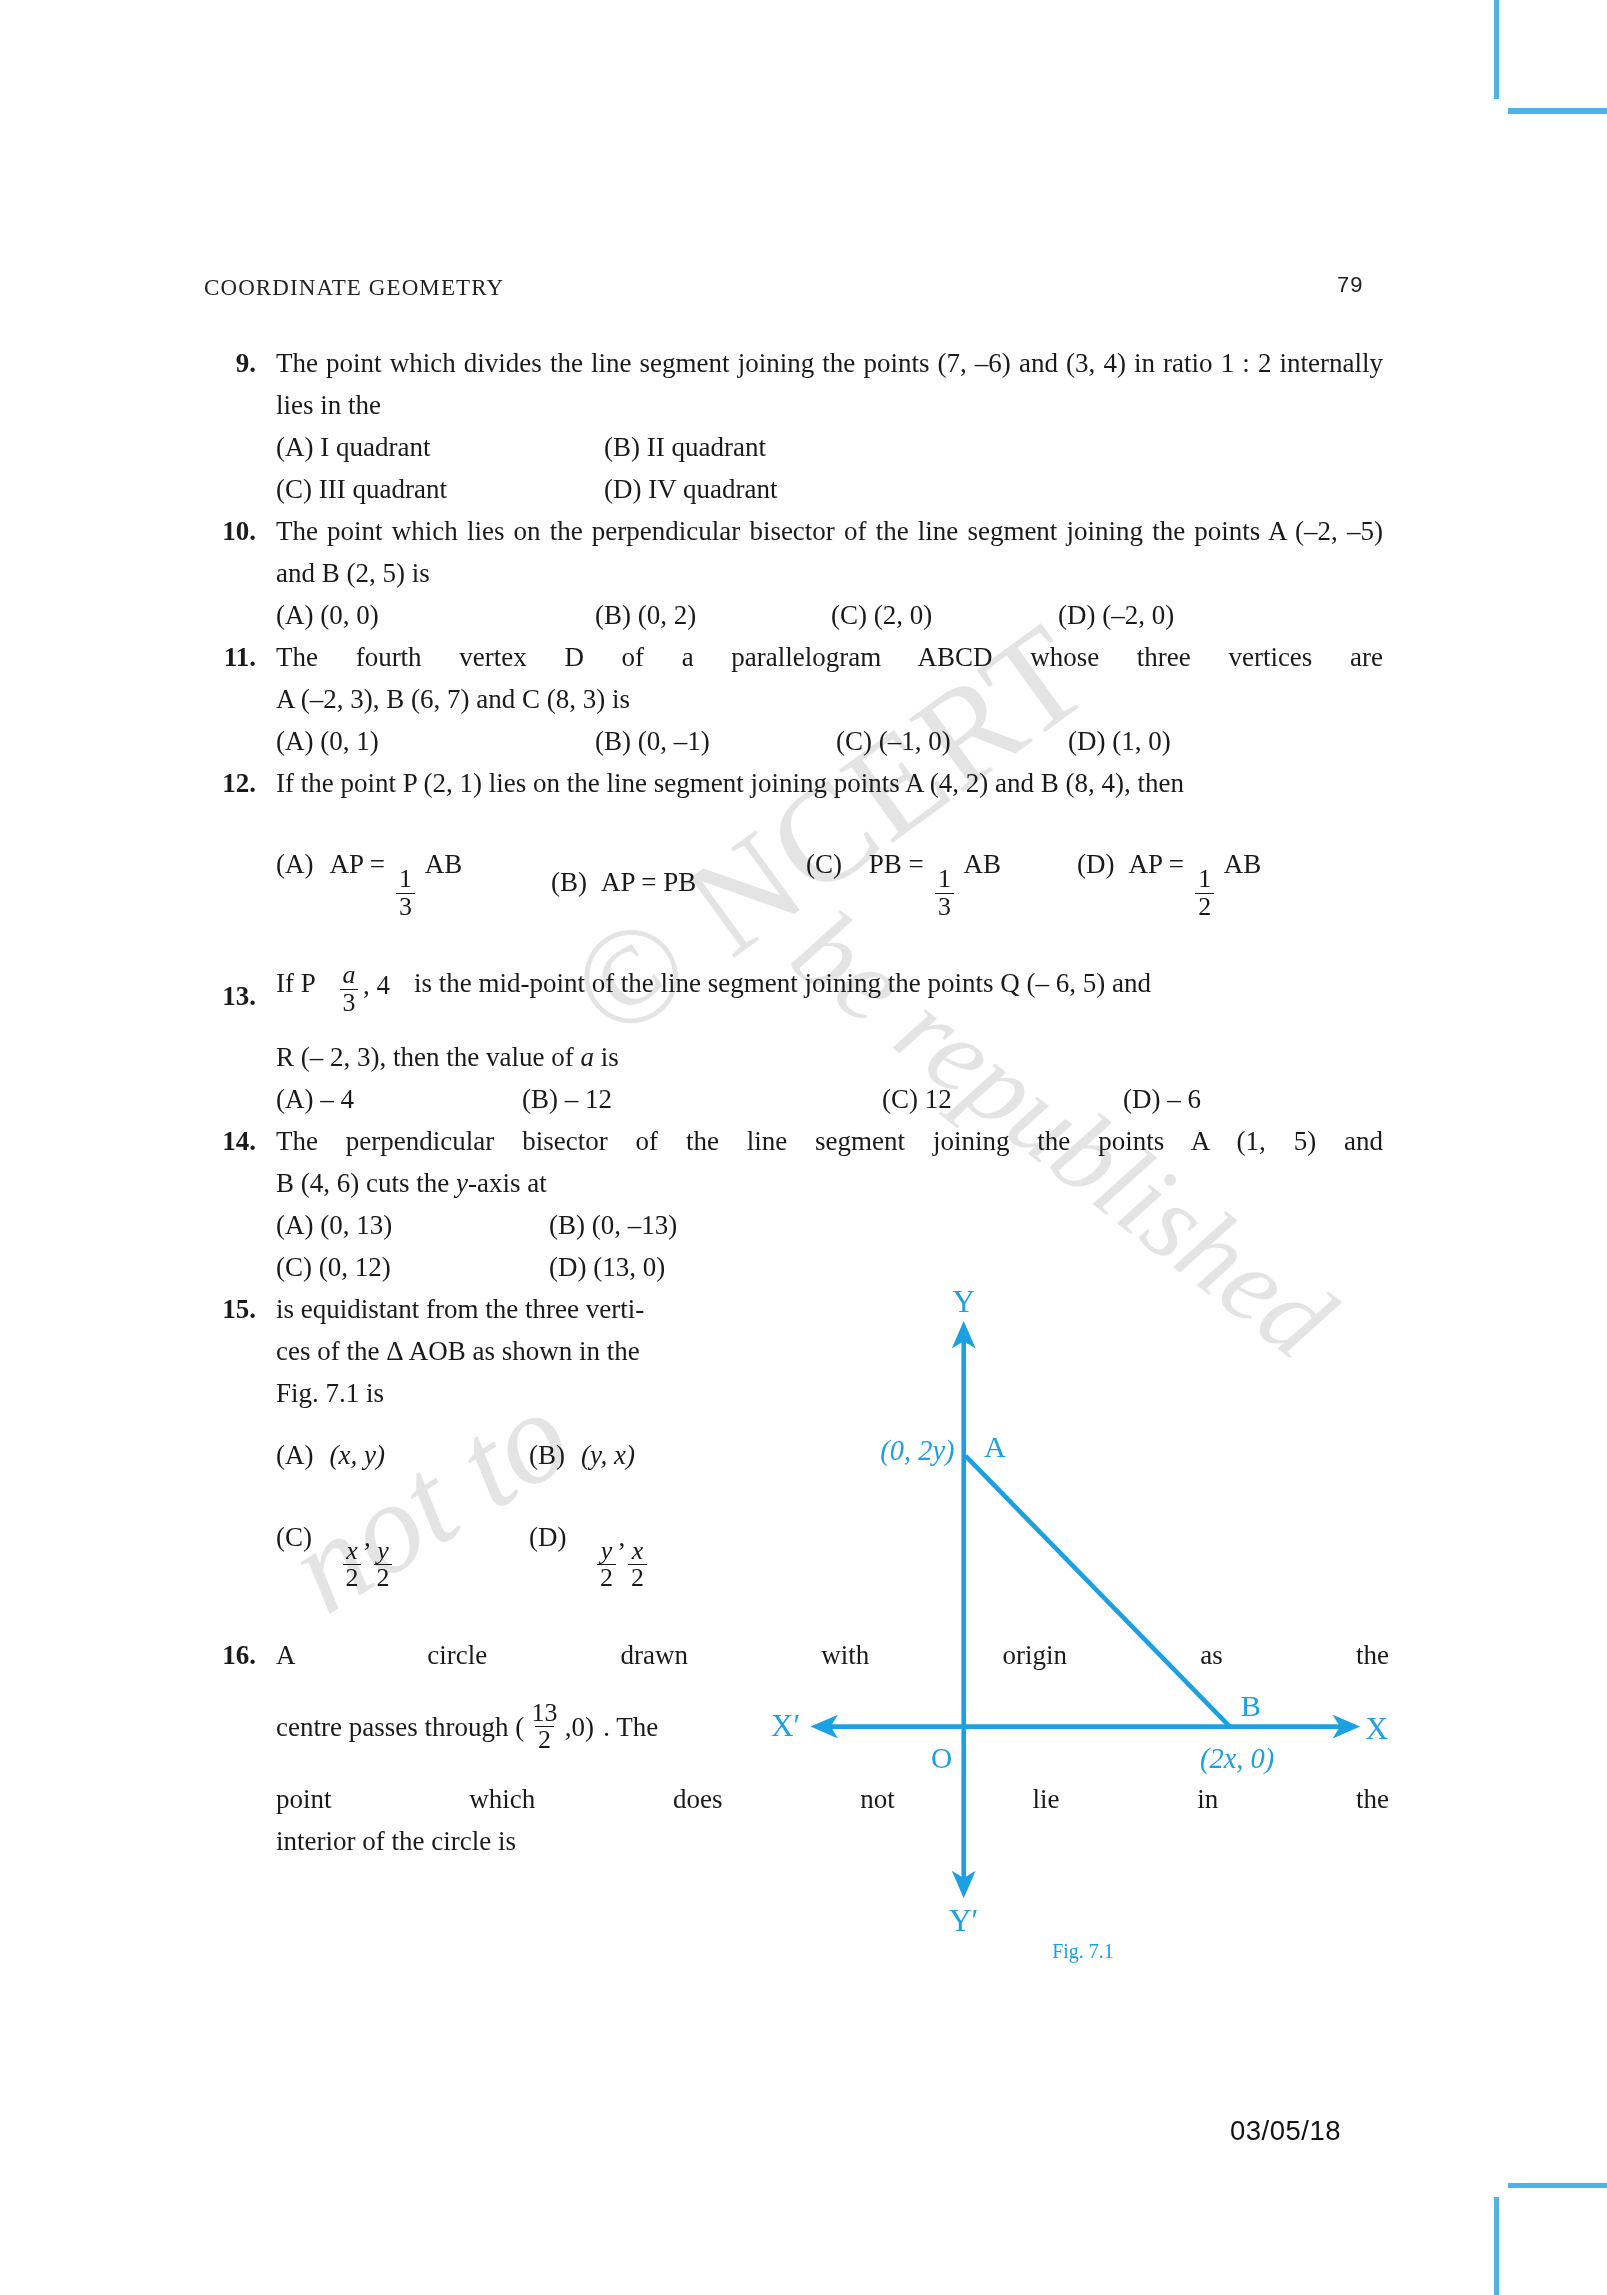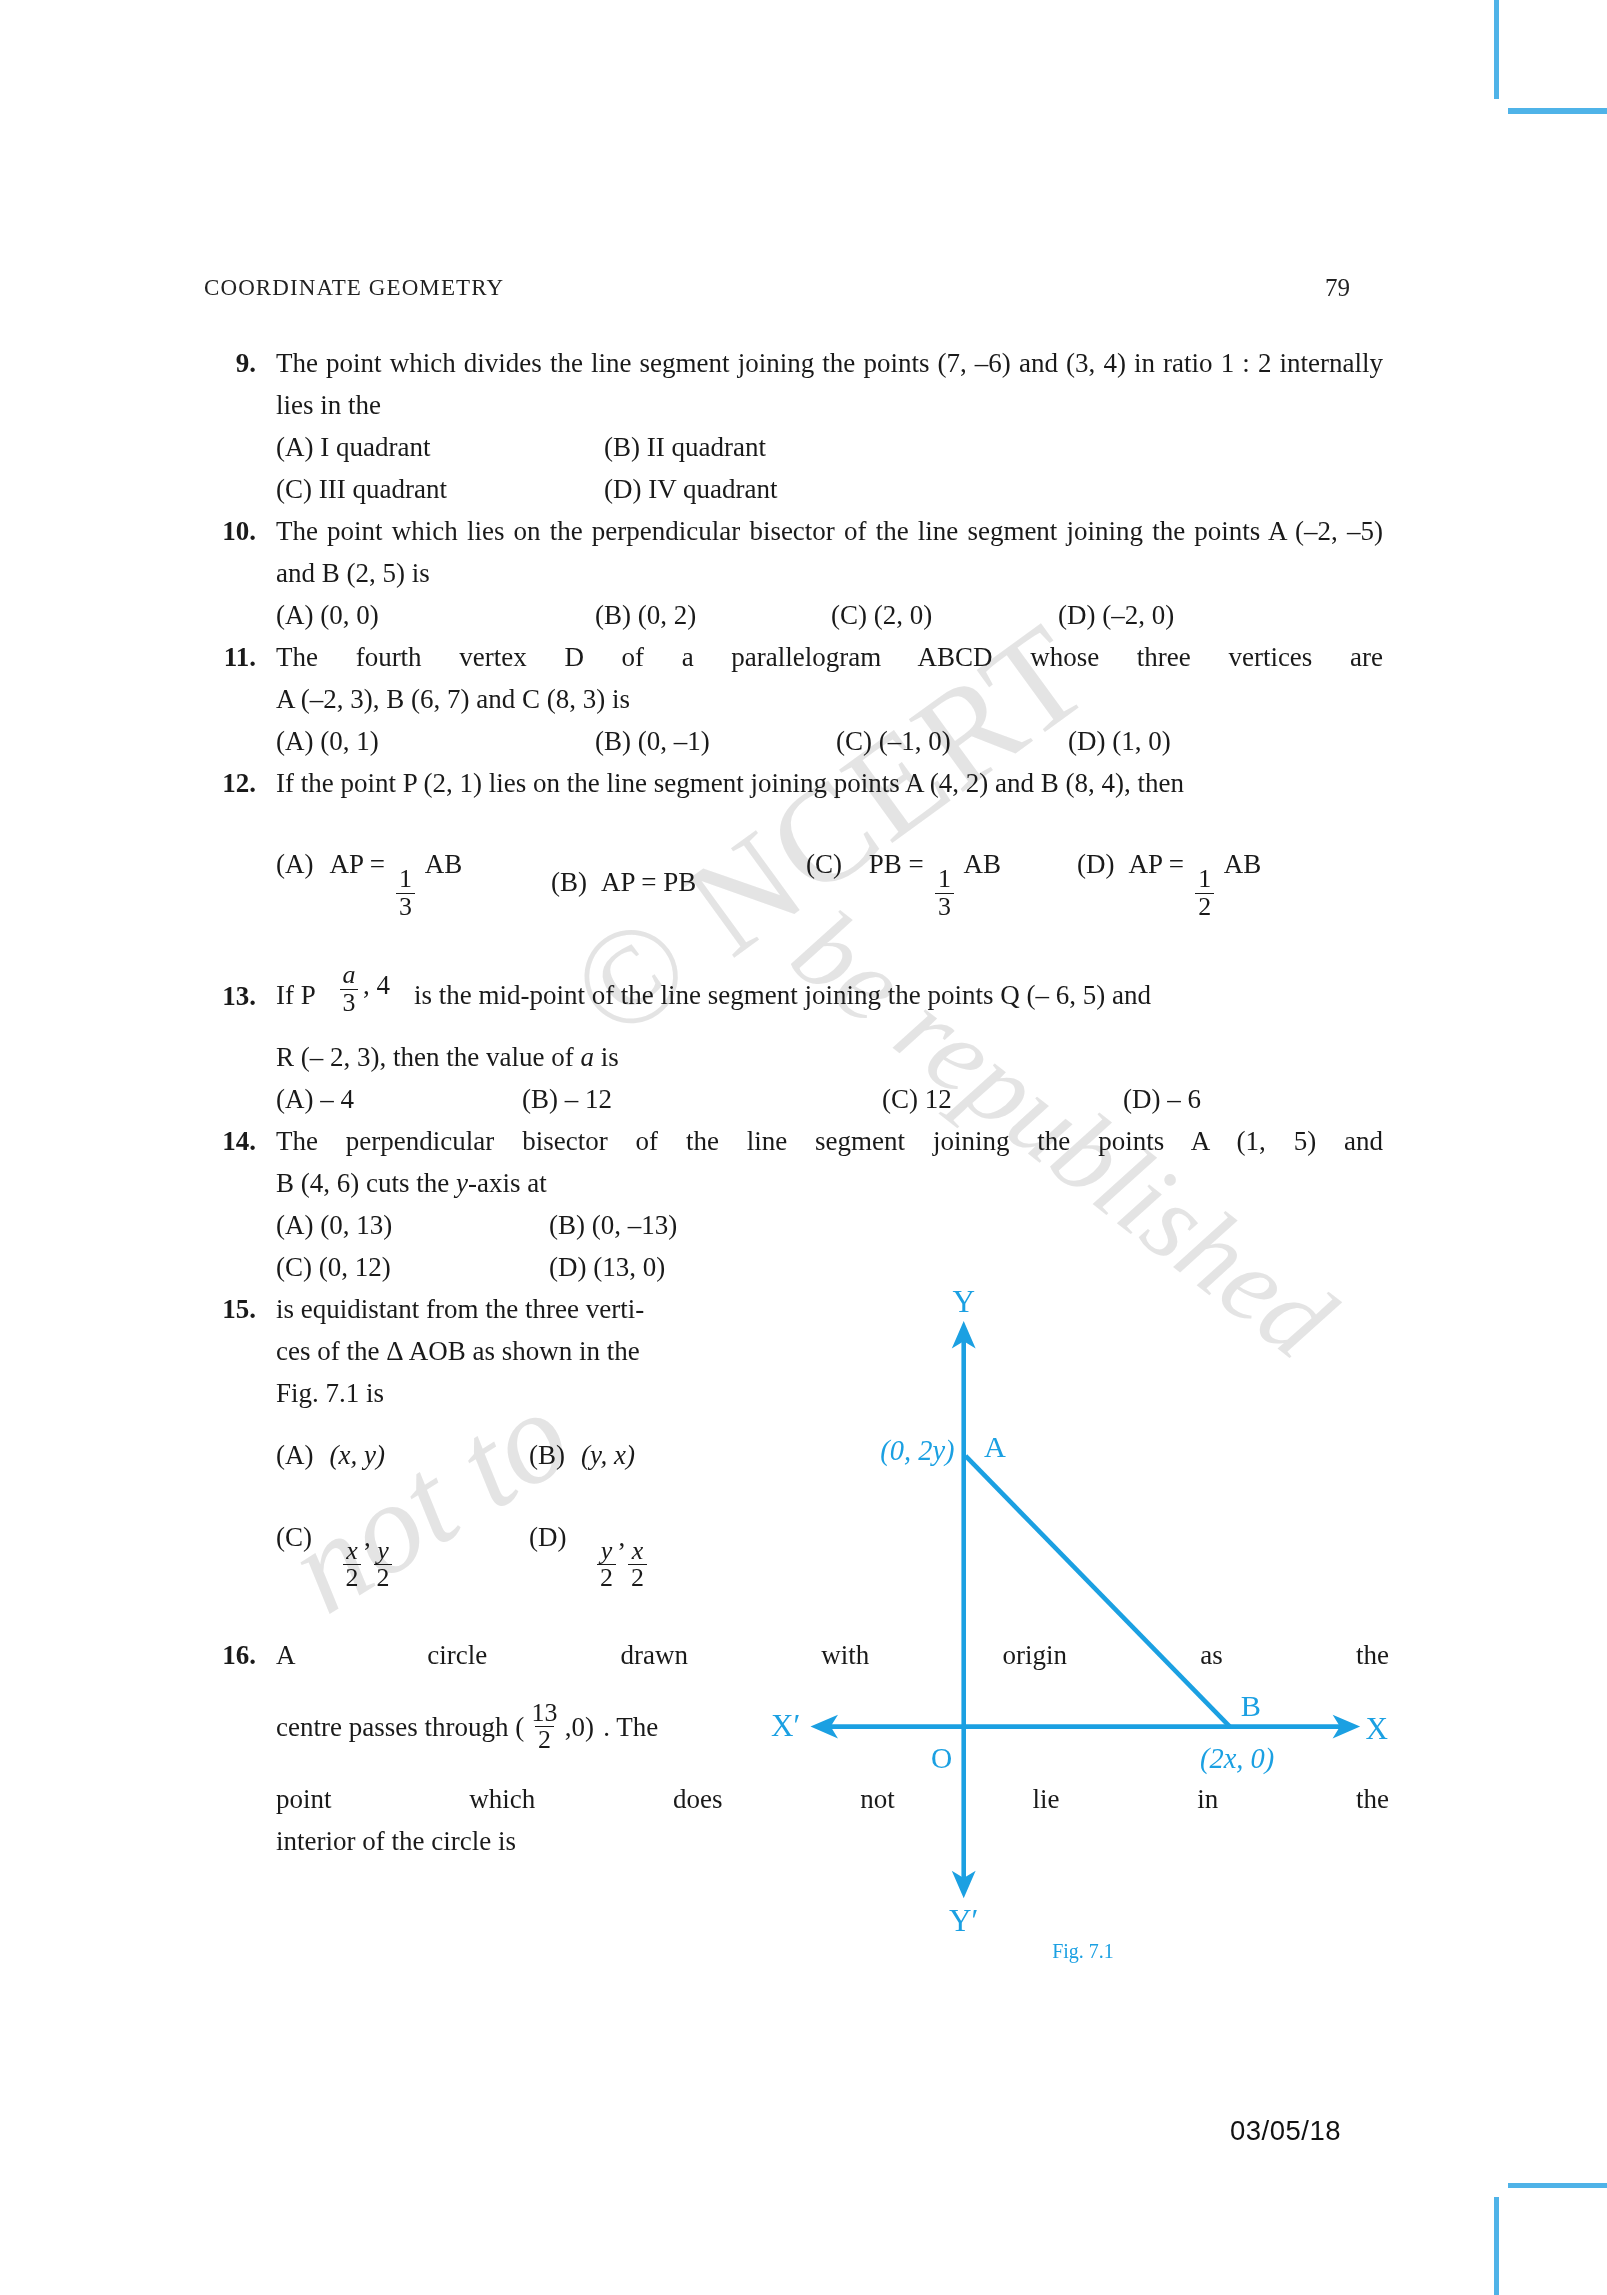--- a/index.html
+++ b/index.html
@@ -63,23 +63,24 @@
   .running-head {
     position: absolute;
     left: 204px; top: 275px;
     font-size: 23px;
     letter-spacing: 1.1px;
     font-family: "Liberation Serif", serif;
     color: #222;
   }
   .page-no {
     position: absolute;
-    right: 257px; top: 274px;
-    font-size: 25px;
+    right: 244px; top: 274px;
+    font-size: 22px;
     color: #222;
+    font-family: Liberation Mono, monospace;
   }
 
   
   .body {
     position: absolute;
     left: 204px;
     top: 342px;
     width: 1185px;
     font-size: 27px;
     line-height: 42px;
@@ -253,21 +254,21 @@
             </span>
             <span>AB</span>
           </span>
         </div>
       </div>
     </div>
 
     <div class="q" style="margin-top:42px">
       <div class="qnum" style="padding-top:13px">13.</div>
       <div class="qbody">
-        <div style="display:flex;align-items:flex-end;width:1107px">
+        <div style="display:flex;align-items:flex-start;width:1107px">
           <span>If P</span>
           <span class="frac" style="margin-left:24px;vertical-align:baseline">
             <span class="num it">a</span>
             <span class="den">3</span>
           </span>
           <span style="align-self:flex-start;margin-top:1.8px">, 4</span>
           <span style="margin-left:24px">is the mid-point of the line segment joining the points Q (– 6, 5) and</span>
         </div>
         <div style="margin-top:20px">
           <span>R (– 2, 3), then the value of </span><i>a</i><span> is</span>

